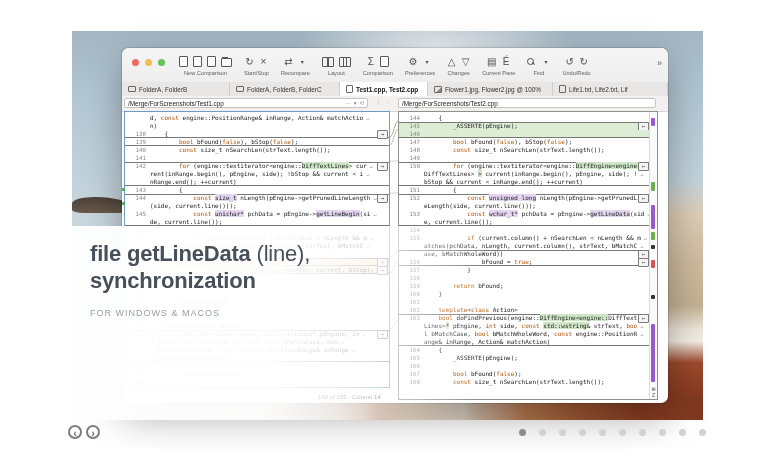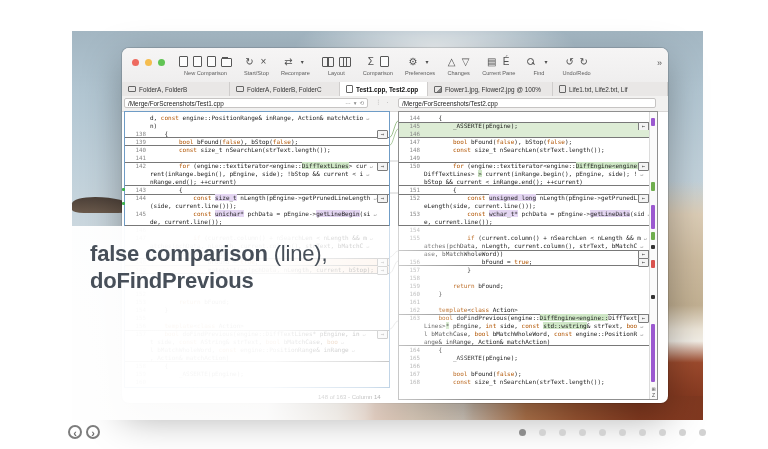--- a/index.html
+++ b/index.html
@@ -369,23 +369,24 @@
     <span class="chdot" style="top:154px;"></span>
 
     <div id="statusbar">
       <span class="stat">148 of 163 - Column 14</span>
     </div>
   </div>
 
   <div id="haze"></div>
   <div id="promo">
     <div id="promo-headline">
-        <div class="hl-line"><b>false comparison</b><span> (line),</span></div>
-        <div class="hl-line"><b>doFindPrevious</b></div>
+        <div class="hl-line"><b>file getLineData</b><span> (line),</span></div>
+        <div class="hl-line"><b>synchronization</b></div>
       </div>
+    <div id="promo-sub">FOR WINDOWS &amp; MACOS</div>
   </div>
 
   <div class="nav-arrow" id="nav-prev">‹</div>
   <div class="nav-arrow" id="nav-next">›</div>
   <div id="dots">
       <span class="dot" style="background: rgb(140, 140, 140);"></span>
       <span class="dot" style="background: rgb(210, 210, 210);"></span>
       <span class="dot" style="background: rgb(210, 210, 210);"></span>
       <span class="dot" style="background: rgb(210, 210, 210);"></span>
       <span class="dot" style="background: rgb(210, 210, 210);"></span>

